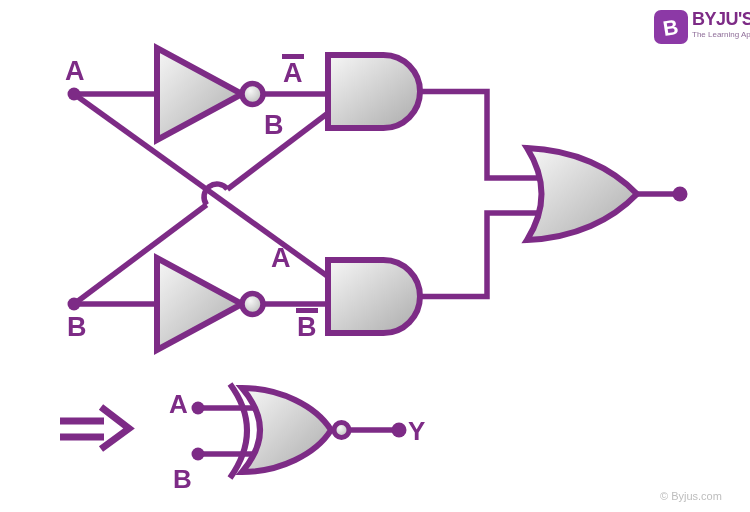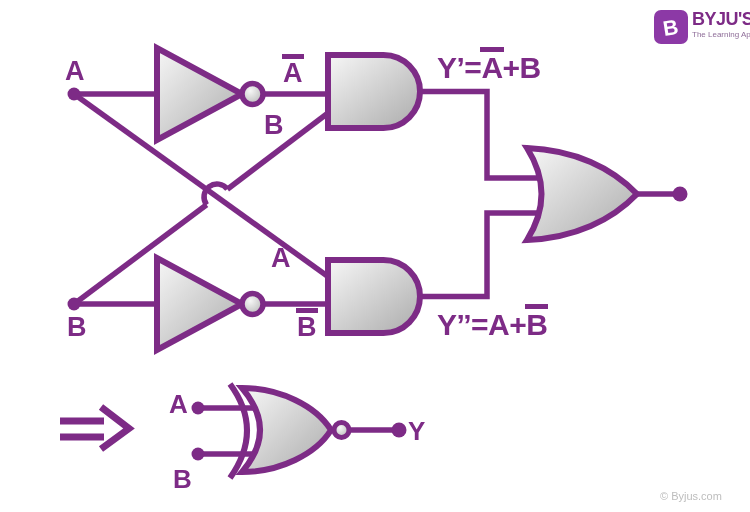--- a/index.html
+++ b/index.html
@@ -172,27 +172,21 @@
   </div>
 
   <div class="lbl" style="left:271px; top:245px;">
     <span>A</span>
   </div>
 
   <div class="lbl" style="left:297px; top:314px;">
     <span class="ov">B</span>
   </div>
 
-  <div class="lbl lbl-eq" style="left:437px; top:53px;">
-    <span>Y’=</span><span class="ov">A</span><span>+B</span>
-  </div>
-
-  <div class="lbl lbl-eq" style="left:437px; top:310px;">
-    <span>Y’’=A+</span><span class="ov">B</span><span></span>
-  </div>
+
 
   <div class="lbl lbl-sm" style="left:169px; top:391px;">
     <span>A</span>
   </div>
 
   <div class="lbl lbl-sm" style="left:173px; top:466px;">
     <span>B</span>
   </div>
 
   <div class="lbl lbl-sm" style="left:408px; top:418px;">

